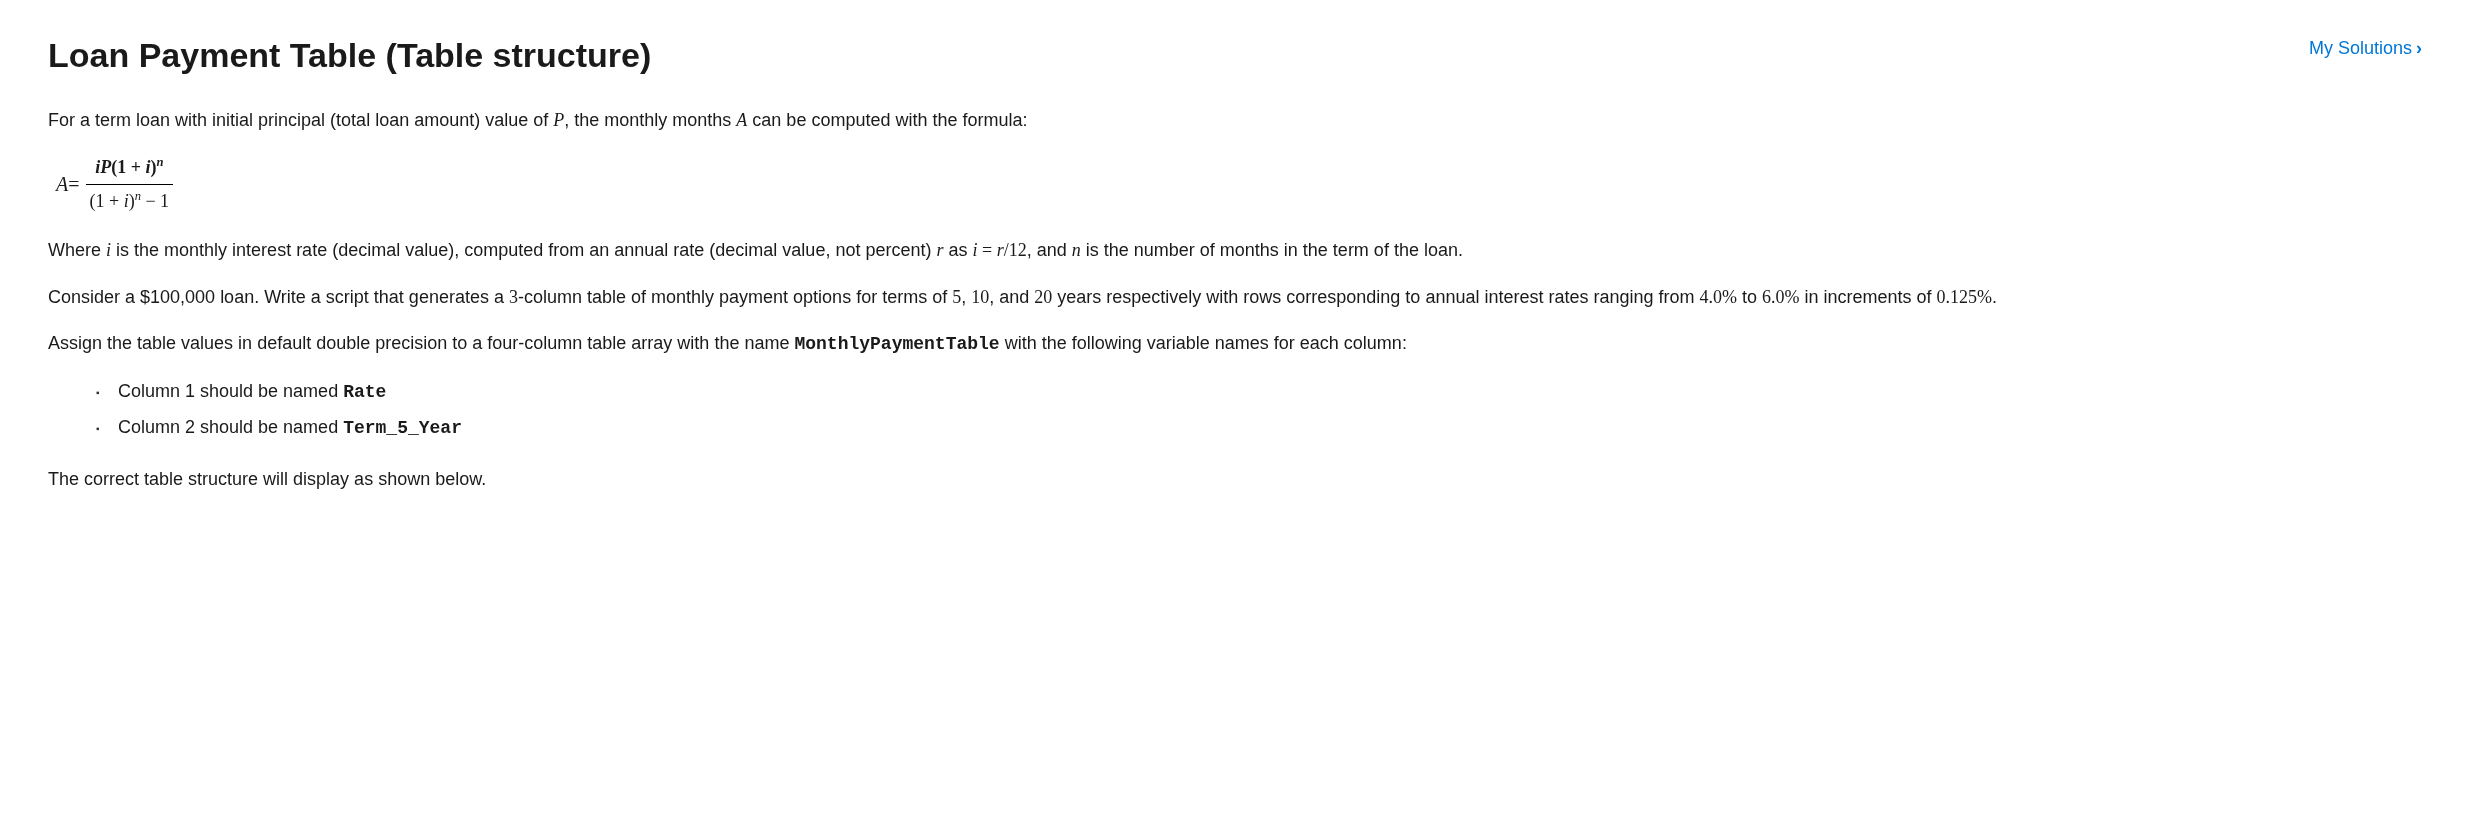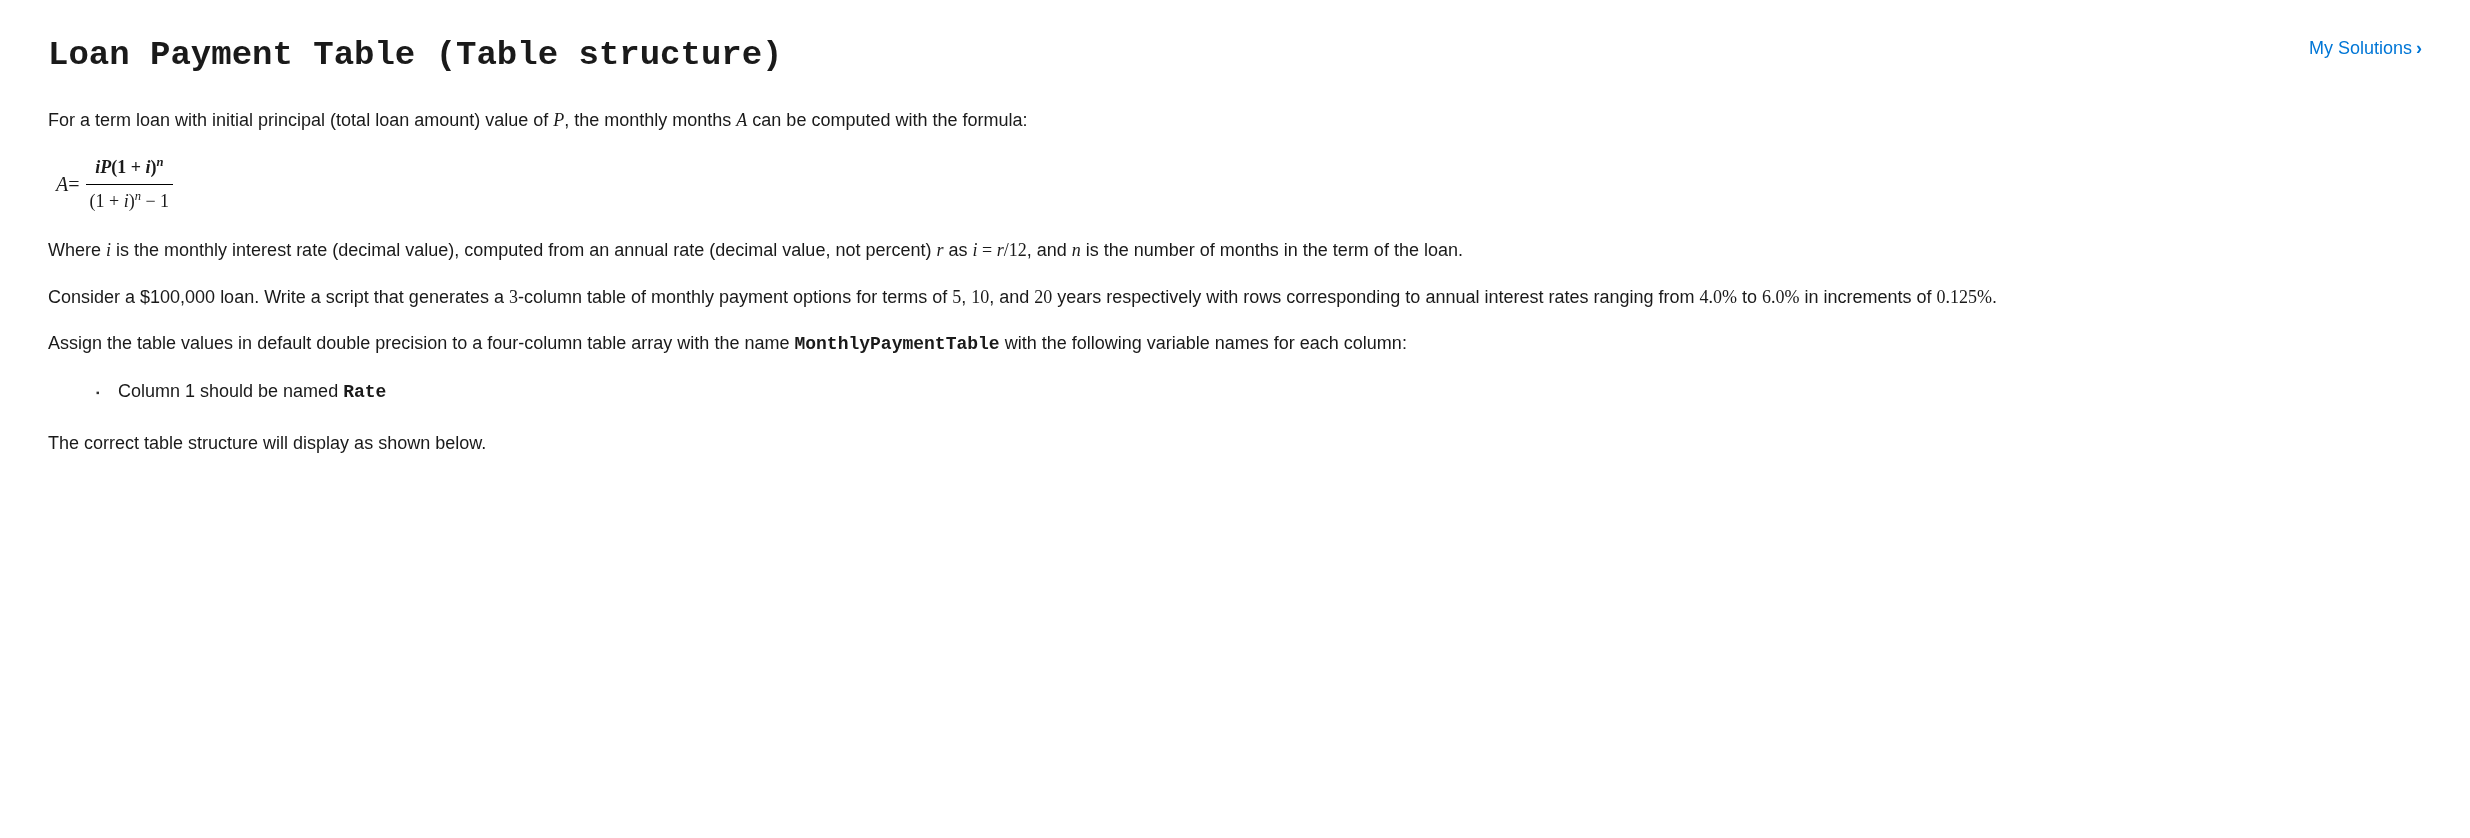--- a/index.html
+++ b/index.html
@@ -16,21 +16,20 @@
     display: flex;
     justify-content: space-between;
     align-items: flex-start;
     margin-bottom: 24px;
   }
   h1 {
     font-size: 34px;
     font-weight: 700;
     margin: 0;
     color: #1a1a1a;
-    font-family: Liberation Mono, monospace;
   }
   .link {
     color: #0076d6;
     font-size: 18px;
     text-decoration: none;
     display: inline-flex;
     align-items: center;
     gap: 4px;
     cursor: pointer;
     margin-top: 6px;
@@ -123,15 +122,16 @@
 <p>
   <span>Consider a $100,000 loan. Write a script that generates a </span><span class="mathnum">3</span><span>-column table of monthly payment options for terms of </span><span class="mathnum">5</span><span>, </span><span class="mathnum">10</span><span>, and </span><span class="mathnum">20</span><span> years respectively with rows corresponding to annual interest rates ranging from </span><span class="mathnum">4.0%</span><span> to </span><span class="mathnum">6.0%</span><span> in increments of </span><span class="mathnum">0.125%</span><span>.</span>
 </p>
 
 <p>
   <span>Assign the table values in default double precision to a four-column table array with the name </span><span class="mono">MonthlyPaymentTable</span><span> with the following variable names for each column:</span>
 </p>
 
 <ul>
   <li><span>Column 1 should be named </span><span class="mono">Rate</span></li>
+  <li><span>Column 2 should be named </span><span class="mono">Term_5_Year</span></li>
 </ul>
 
 <p>The correct table structure will display as shown below.</p>
 
 </body></html>

